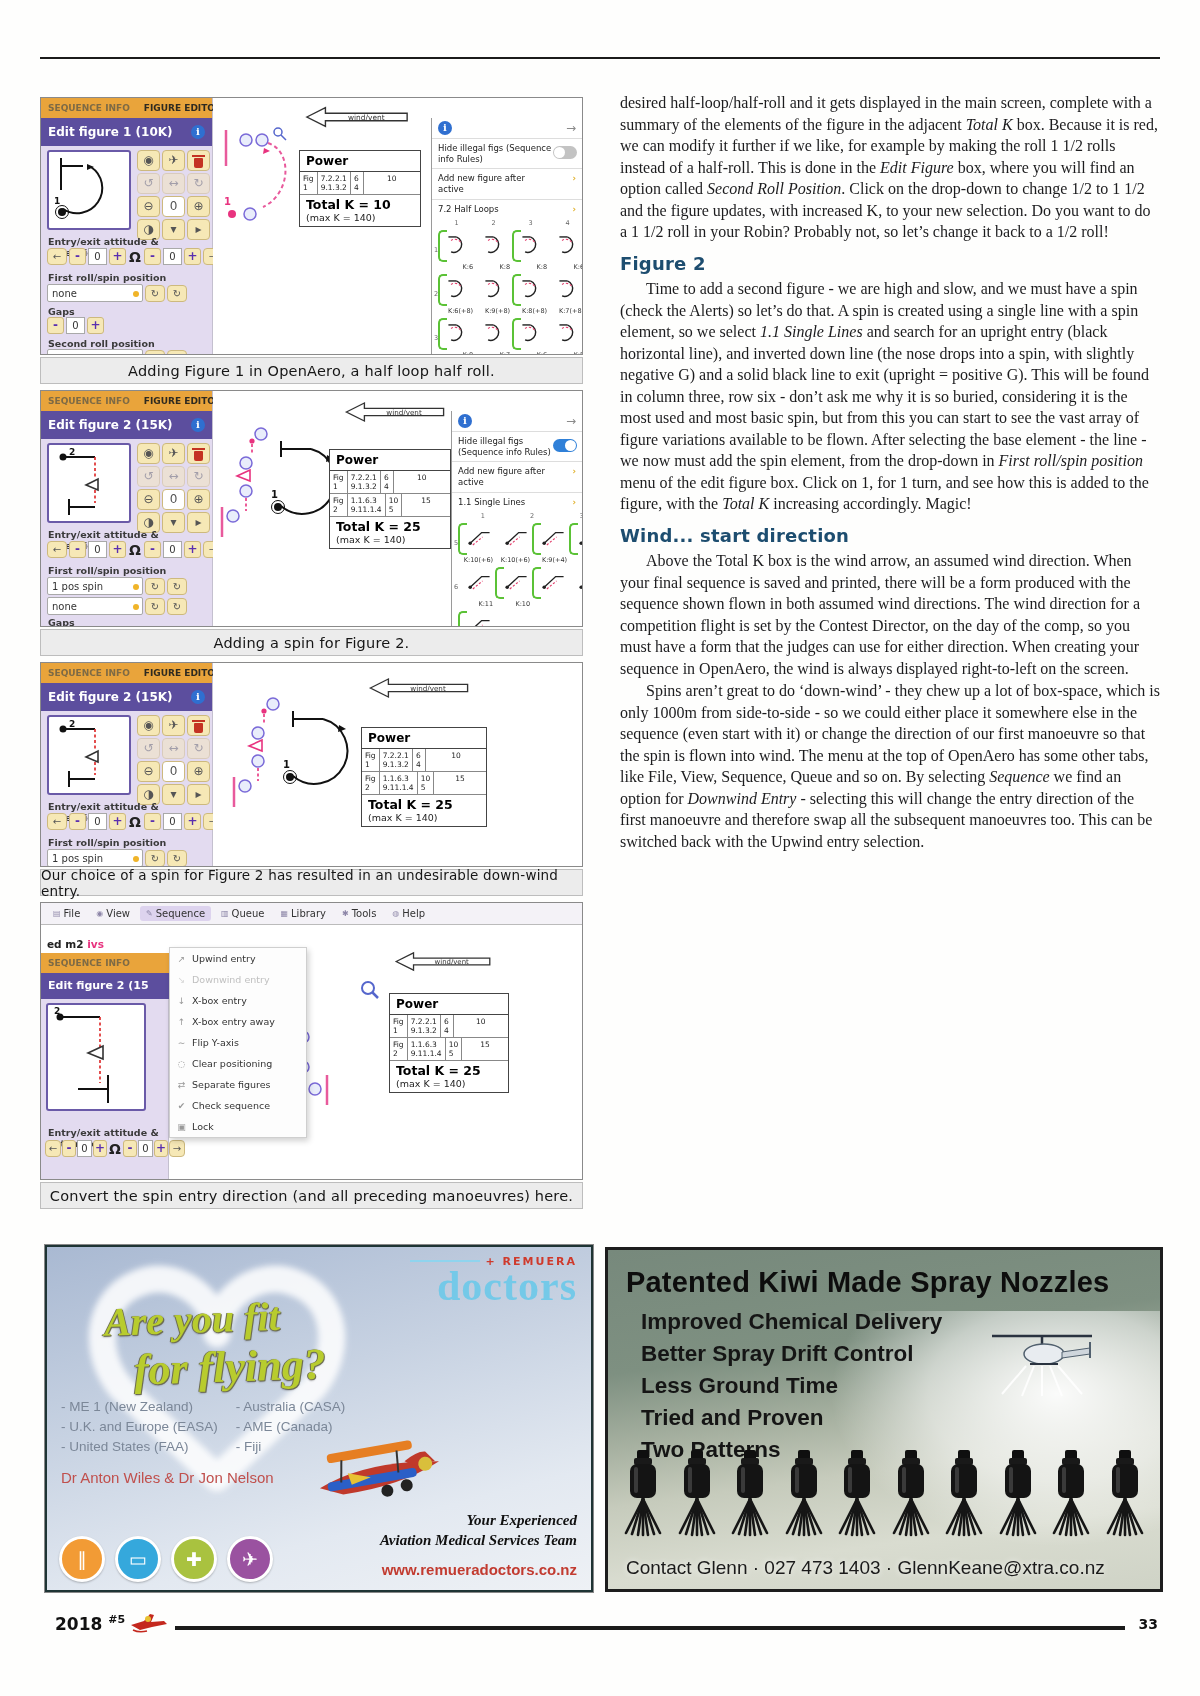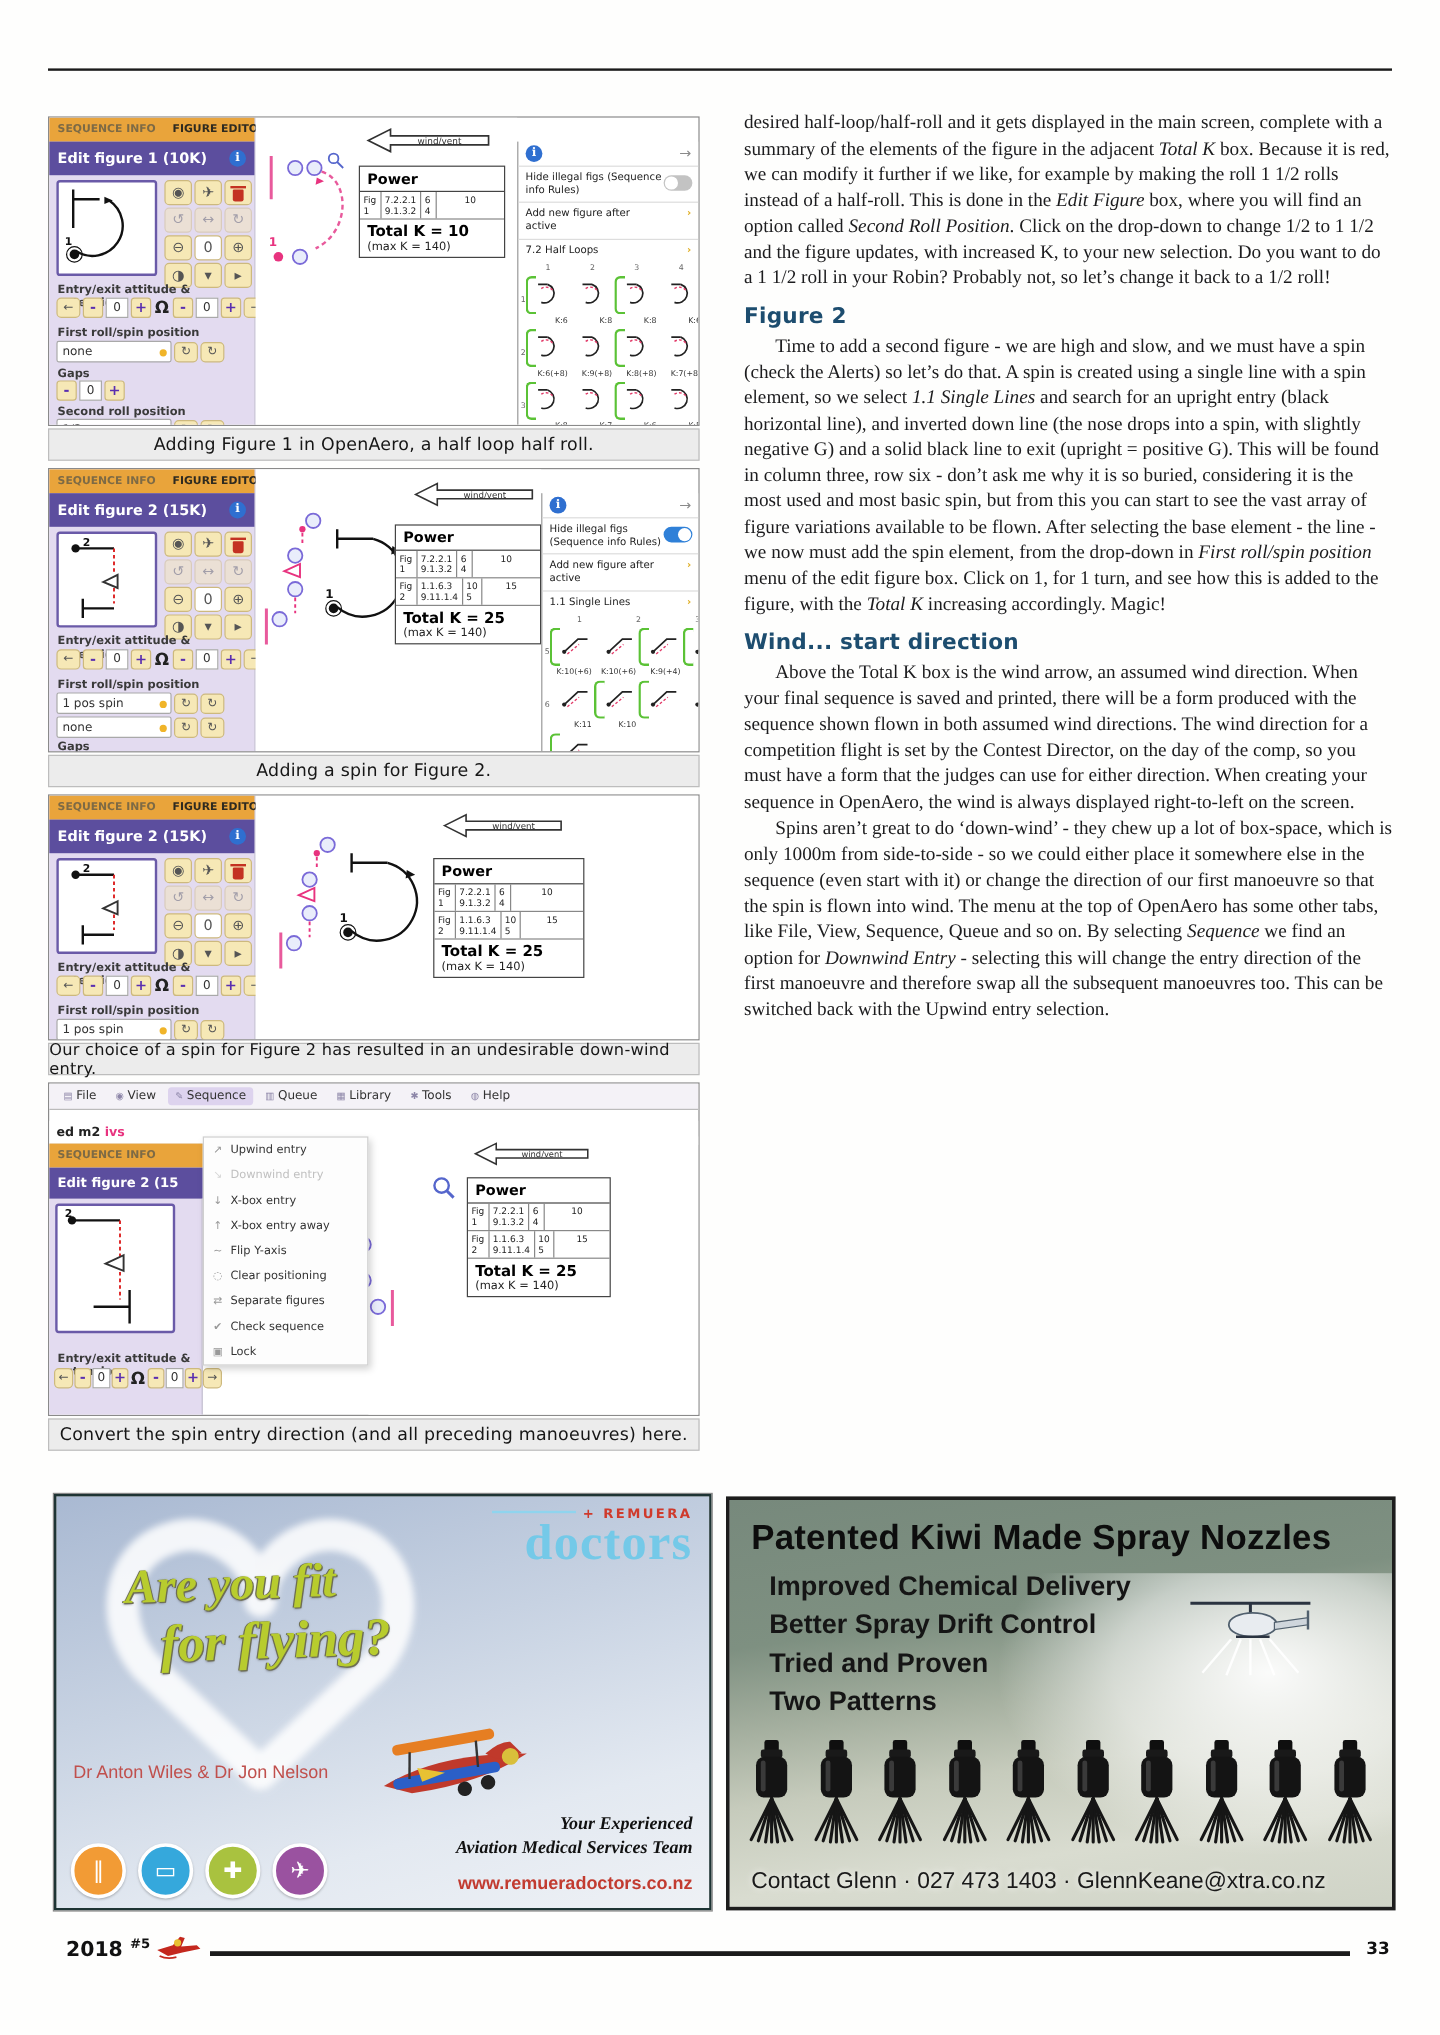--- a/index.html
+++ b/index.html
@@ -37,21 +37,21 @@
   .pm  { width:17px; height:17px; background:#f6e8b6; border:1px solid #cdb97e; border-radius:3px;
          color:#5a2fb0; font:700 12px/15px "DejaVu Sans",sans-serif; text-align:center; }
   .box0 { width:19px; height:17px; background:#fff; border:1px solid #a9a9a9; font:10px/16px "DejaVu Sans",sans-serif; text-align:center; color:#333; }
   .omega { font:700 14px "DejaVu Sans",sans-serif; color:#222; padding:0 1px; }
   .dd { position:relative; width:96px; height:18px; background:#fff; border:1px solid #a9a9a9; border-radius:2px;
         font:10px/17px "DejaVu Sans",sans-serif; color:#333; padding:0 10px 0 4px; white-space:nowrap; overflow:hidden; }
   .dd::after { content:""; position:absolute; right:3px; top:6px; width:6px; height:6px; border-radius:50%; background:#f0b429; }
 
   .oa-main { position:absolute; background:#fff; }
   .windarrow { position:absolute; }
-  .power { position:absolute; background:#fff; border:1.5px solid #444; font-family:"DejaVu Sans",sans-serif; }
+  .power { position:absolute; background:#fff; border:1.5px solid #444; font-family:"DejaVu Sans",sans-serif;margin-top:12px; }
   .power-title { font:700 12px "DejaVu Sans",sans-serif; padding:3px 6px; border-bottom:1.5px solid #444; }
   .prow { display:flex; border-bottom:1px solid #888; font-size:7.5px; color:#222; }
   .prow > div { padding:2px 3px; border-right:1px solid #888; white-space:pre-line; }
   .prow .pc1 { width:30px; border-right:1px solid #888; }
   .prow .pc2 { width:46px; }
   .prow .pc3 { width:20px; }
   .prow .pc4 { width:100%; border-right:none; text-align:center; }
   .ptotal { padding:2px 6px 3px; }
   .ptotal .tk { font:700 12.5px "DejaVu Sans",sans-serif; }
   .ptotal .mk { font:9.5px "DejaVu Sans",sans-serif; color:#222; }
@@ -913,20 +913,32 @@
       <path d="M60 34 C60 22 46 12 34 17 C20 22 18 40 28 52 L60 82 L92 52 C102 40 100 22 86 17 C74 12 60 22 60 34 Z" fill="none" stroke="#ffffff" stroke-width="9" stroke-linejoin="round" opacity="0.9"></path>
     </svg>
     <div class="ad1-head">
       <span class="l1">Are you fit</span>
       <span class="l2">for flying?</span>
     </div>
     <div class="brand">
       <div class="plus">+ REMUERA</div>
       <div class="word">doctors</div>
     </div>
+    <div class="creds">
+      <div>
+          <div>- ME 1 (New Zealand)</div>
+          <div>- U.K. and Europe (EASA)</div>
+          <div>- United States (FAA)</div>
+        </div>
+      <div>
+          <div>- Australia (CASA)</div>
+          <div>- AME (Canada)</div>
+          <div>- Fiji</div>
+        </div>
+    </div>
     <div class="docs">Dr Anton Wiles &amp; Dr Jon Nelson</div>
     <div class="circles">
 
     <div class="circ" style="background: rgb(242, 155, 53);">
         <span>∥</span>
       </div>
         <div class="circ" style="background: rgb(53, 168, 220);">
         <span>▭</span>
       </div>
         <div class="circ" style="background: rgb(169, 194, 63);">
@@ -972,20 +984,21 @@
         <line x1="60" y1="38" x2="60" y2="68"></line>
           <line x1="68" y1="38" x2="80" y2="68"></line>
         <line x1="76" y1="38" x2="100" y2="66"></line>
       </g>
     </svg>
     <div class="ad2-head">Patented Kiwi Made Spray Nozzles</div>
     <div class="ad2-bullets">
 
     <div>Improved Chemical Delivery</div>
         <div>Better Spray Drift Control</div>
+        <div>Less Ground Time</div>
         <div>Tried and Proven</div>
         <div>Two Patterns</div>
       </div>
     <div class="nozzles">
 
     <svg width="42" height="88" viewBox="0 0 42 88">
         <rect x="15" y="1" width="12" height="10" rx="2" fill="#0f0f0f"></rect>
         <rect x="12" y="9" width="18" height="7" rx="2" fill="#191919"></rect>
         <rect x="8" y="15" width="26" height="34" rx="7" fill="#141414"></rect>
         <rect x="12" y="18" width="4" height="26" rx="2" fill="#3a3a3a"></rect>

